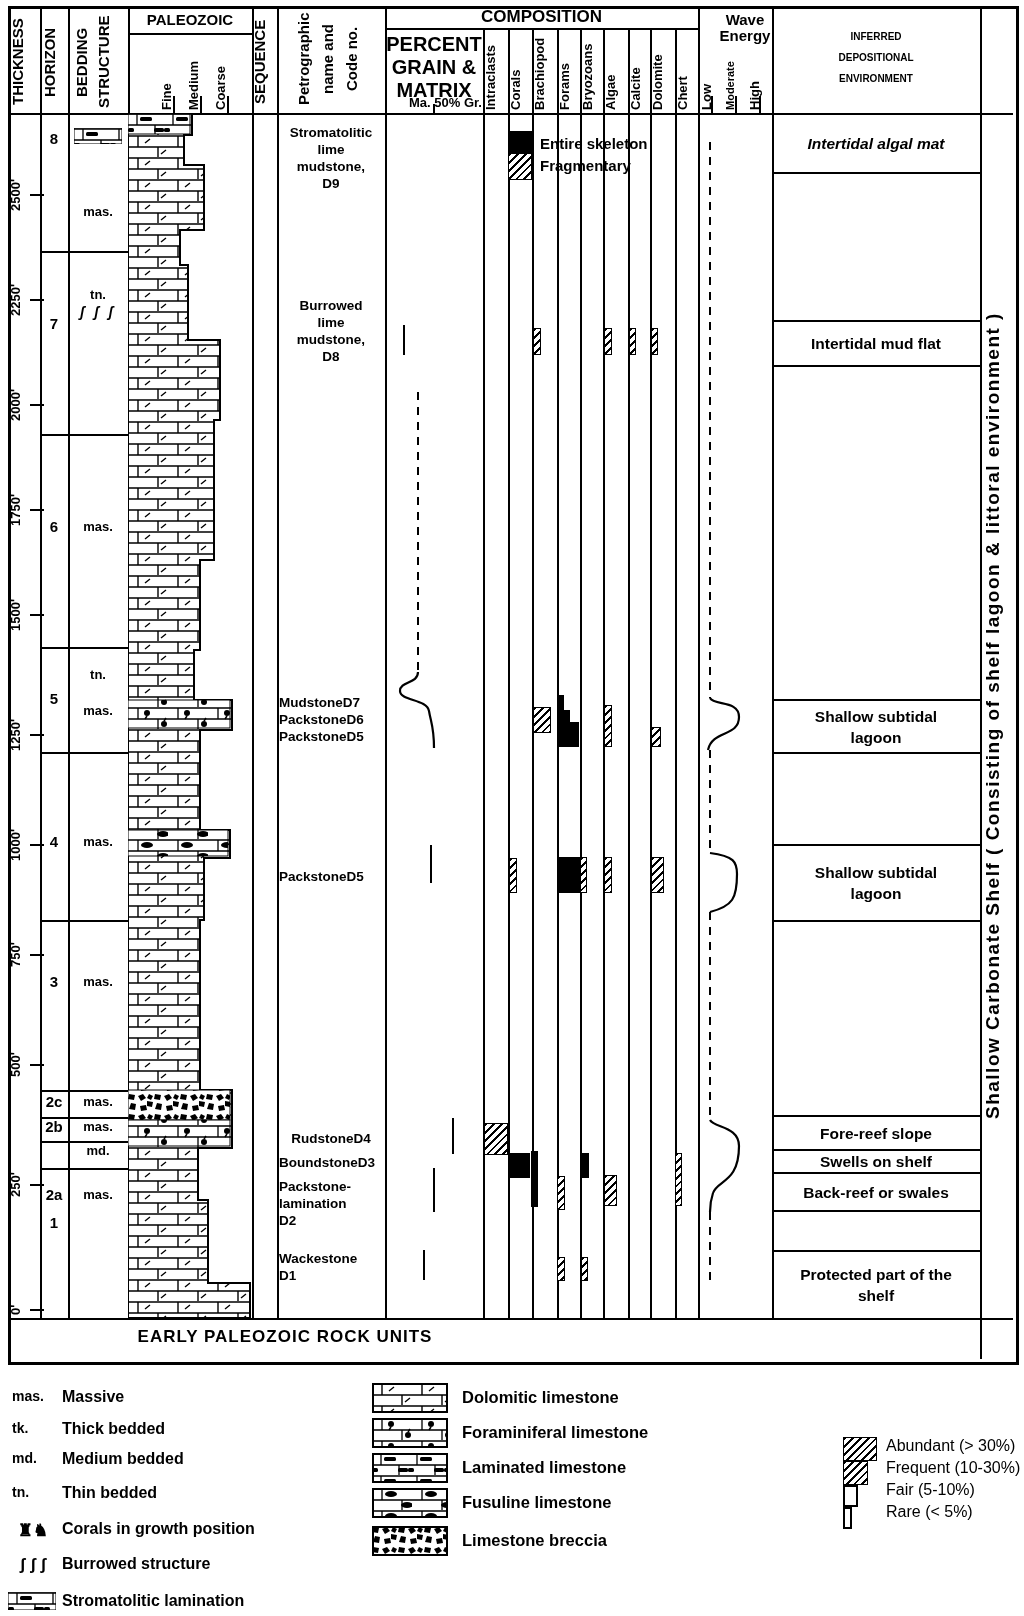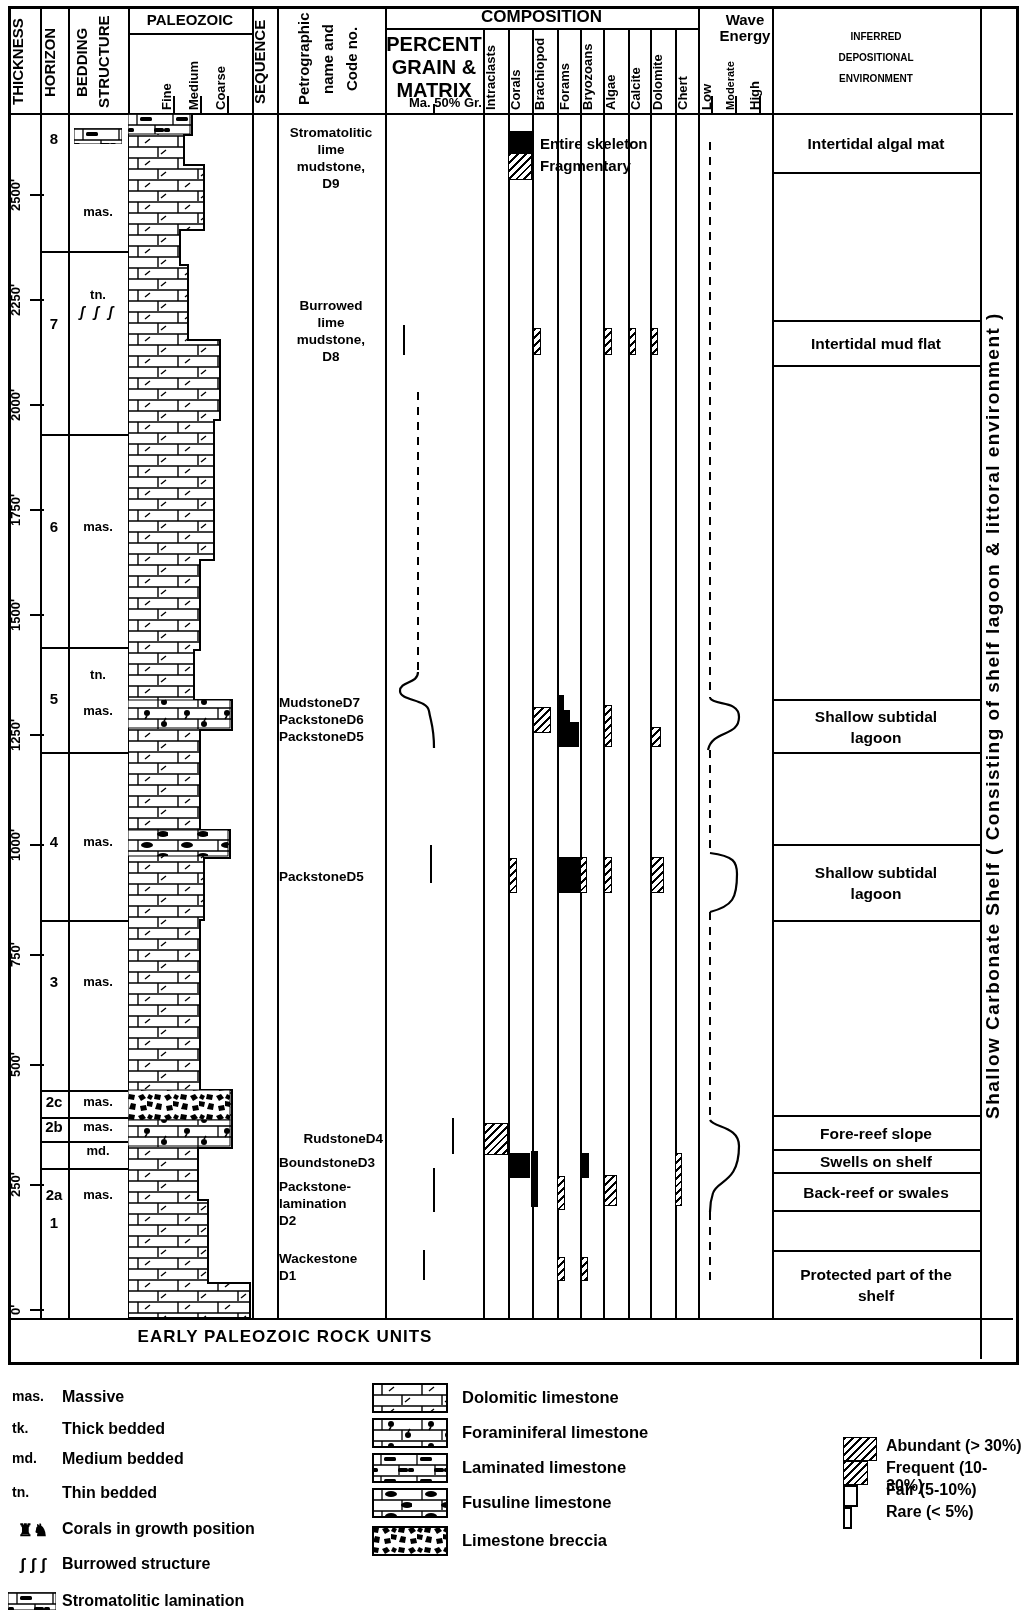--- a/index.html
+++ b/index.html
@@ -30,21 +30,21 @@
       font-weight:bold;font-size:15.5px;line-height:21px;white-space:pre-line;}
   .tickwrap{position:absolute;left:0;height:0;}
   .tickline{position:absolute;left:30px;top:-1px;width:14px;height:2px;background:#000;}
   .ticklabel{position:absolute;left:8px;top:-26px;width:22px;height:52px;
       font-weight:bold;font-size:13px;text-align:center;}
   .ptick{position:absolute;width:2px;background:#000;}
   .divider{position:absolute;left:40px;width:88px;height:2px;background:#000;}
   .leg-abbr{position:absolute;left:12px;width:46px;font-weight:bold;font-size:14px;}
   .leg-label{position:absolute;left:62px;font-weight:bold;font-size:16px;}
   .leg2-label{position:absolute;left:462px;font-weight:bold;font-size:16.5px;}
-  .grain-label{position:absolute;left:886px;font-weight:bold;font-size:16px;}
+  .grain-label{position:absolute;left:886px;font-weight:normal;font-size:16px;}
   .swatch{position:absolute;left:372px;}
   .iconrow{position:absolute;left:8px;width:50px;text-align:center;font-size:17px;font-weight:bold;}
 </style>
 </head>
 <body>
 
 <div id="canvas">
 
   <svg width="0" height="0" style="position:absolute">
     <defs>
@@ -261,21 +261,21 @@
 mudstone,
 D9</div>
       <div class="petro" style="top: 297px; text-align: center;">Burrowed
 lime
 mudstone,
 D8</div>
       <div class="petro" style="top: 694px; text-align: left;">MudstoneD7
 PackstoneD6
 PackstoneD5</div>
       <div class="petro" style="top: 868px; text-align: left;">PackstoneD5</div>
-      <div class="petro" style="top: 1130px; text-align: right;">RudstoneD4</div>
+      <div class="petro" style="top: 1130px; text-align: center;">RudstoneD4</div>
       <div class="petro" style="top: 1154px; text-align: left;">BoundstoneD3</div>
       <div class="petro" style="top: 1178px; text-align: left;">Packstone-
 lamination
 D2</div>
       <div class="petro" style="top: 1250px; text-align: left;">Wackestone
 D1</div>
     </div>
 
   <div class="abs hdr" style="left:540px;top:136px">Entire skeleton</div>
   <div class="abs hdr" style="left:540px;top:158px">Fragmentary</div>
@@ -323,21 +323,21 @@
     <line x1="710" y1="750" x2="710" y2="853" stroke="#000" stroke-width="2" stroke-dasharray="8 7"></line>
     <line x1="710" y1="912" x2="710" y2="1120" stroke="#000" stroke-width="2" stroke-dasharray="8 7"></line>
     <line x1="710" y1="1212" x2="710" y2="1282" stroke="#000" stroke-width="2" stroke-dasharray="8 7"></line>
     <path d="M710,698 C714,706 739,700 739,717 C739,737 712,730 708,750" fill="none" stroke="#000" stroke-width="2.2"></path>
     <path d="M710,853 C734,856 737,862 737,874 C737,898 733,906 710,912" fill="none" stroke="#000" stroke-width="2.2"></path>
     <path d="M710,1120 C714,1128 739,1126 739,1146 C739,1183 717,1180 713,1193 C711,1199 710,1205 710,1212" fill="none" stroke="#000" stroke-width="2.2"></path>
   </svg>
 
   <div>
 
-  <div class="envrow" style="top: 113px; height: 59px;">Intertidal algal mat</div>
+  <div class="envrow" style="top: 113px; height: 59px; font-style: italic;">Intertidal algal mat</div>
       <div class="envrow" style="top: 172px; height: 148px;"></div>
       <div class="envrow" style="top: 320px; height: 45px;">Intertidal mud flat</div>
       <div class="envrow" style="top: 365px; height: 334px;"></div>
       <div class="envrow" style="top: 699px; height: 53px;">Shallow subtidal
 lagoon</div>
       <div class="envrow" style="top: 752px; height: 92px;"></div>
       <div class="envrow" style="top: 844px; height: 76px;">Shallow subtidal
 lagoon</div>
       <div class="envrow" style="top: 920px; height: 195px;"></div>
       <div class="envrow" style="top: 1115px; height: 34px;">Fore-reef slope</div>

